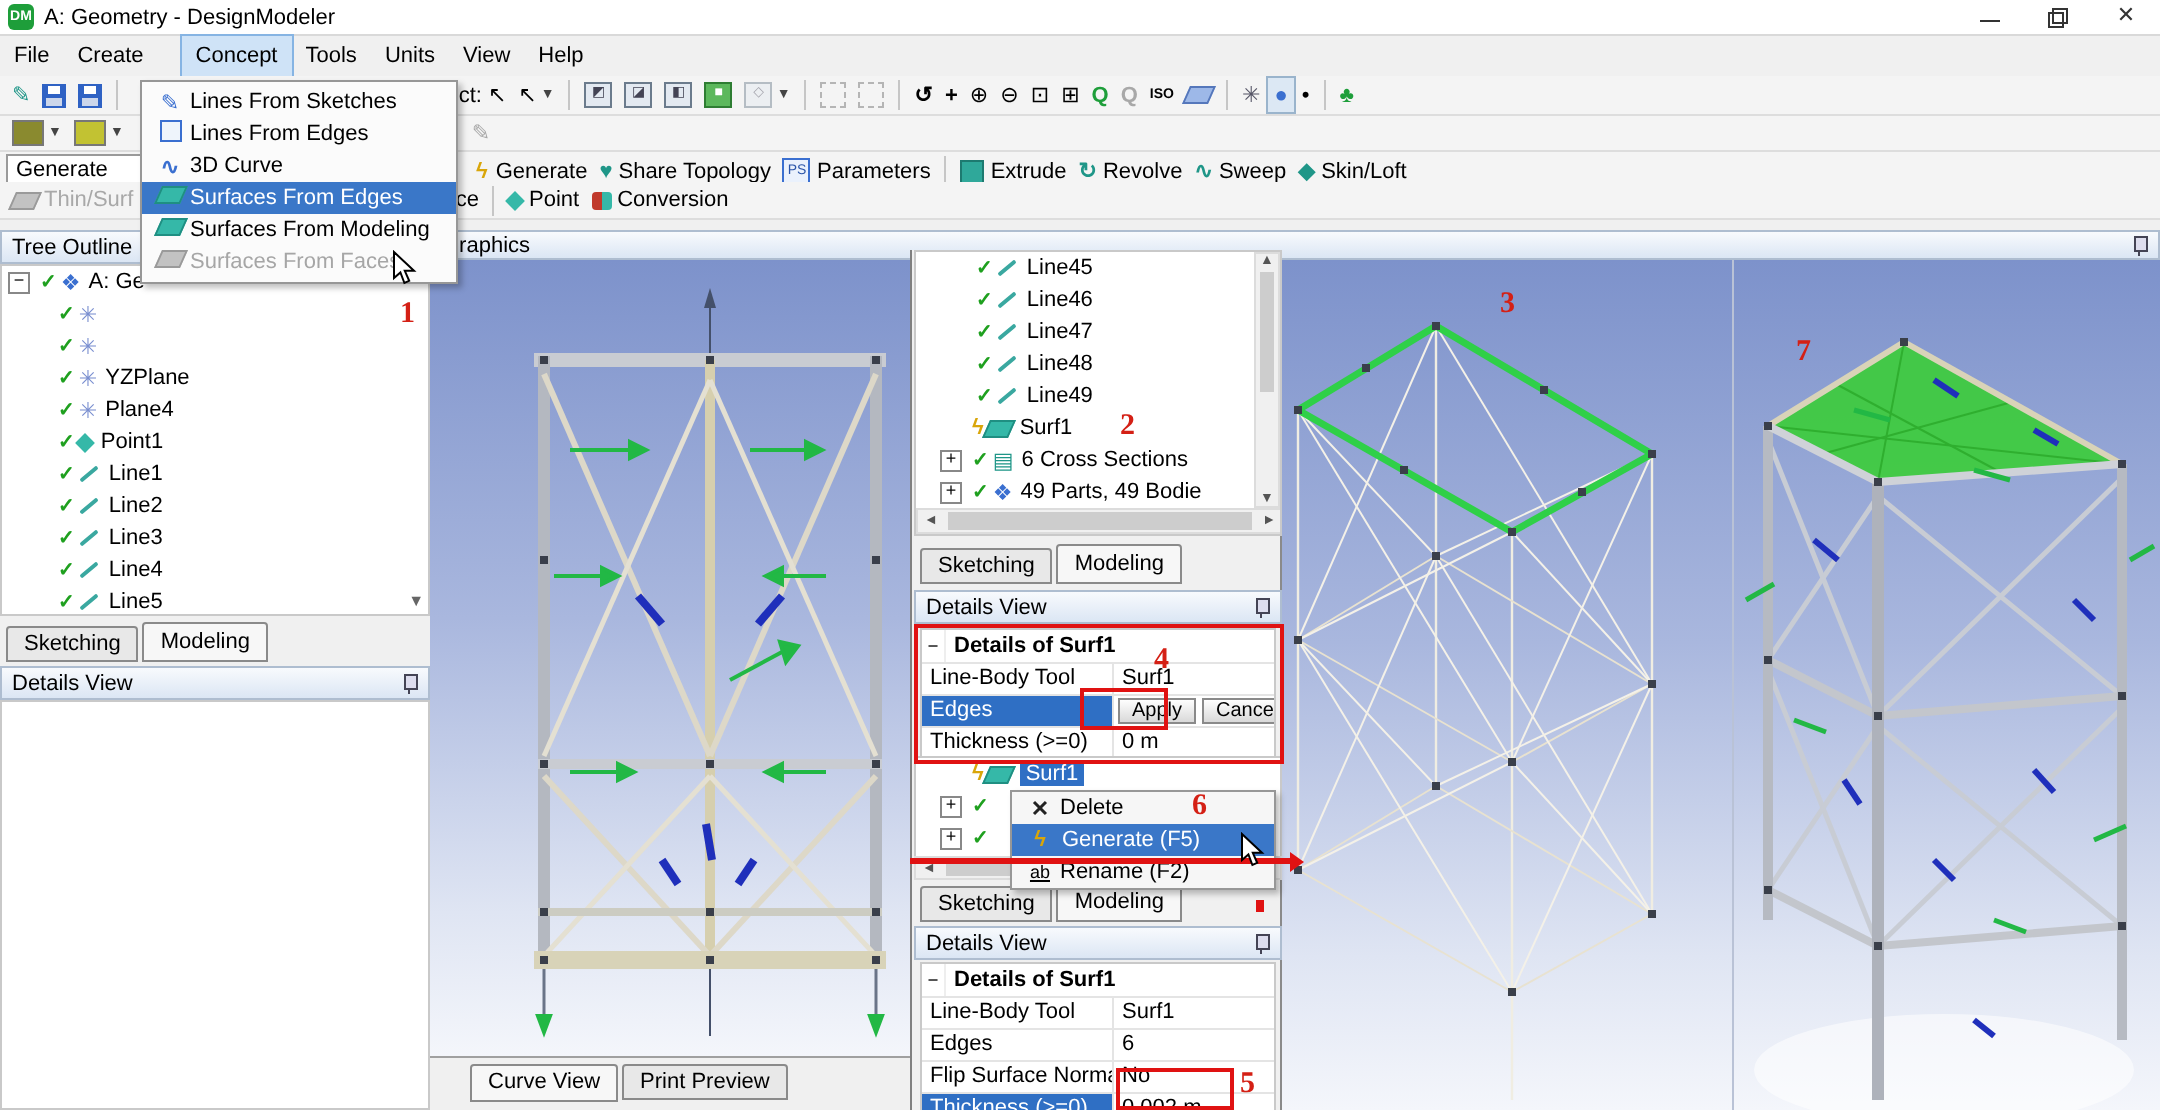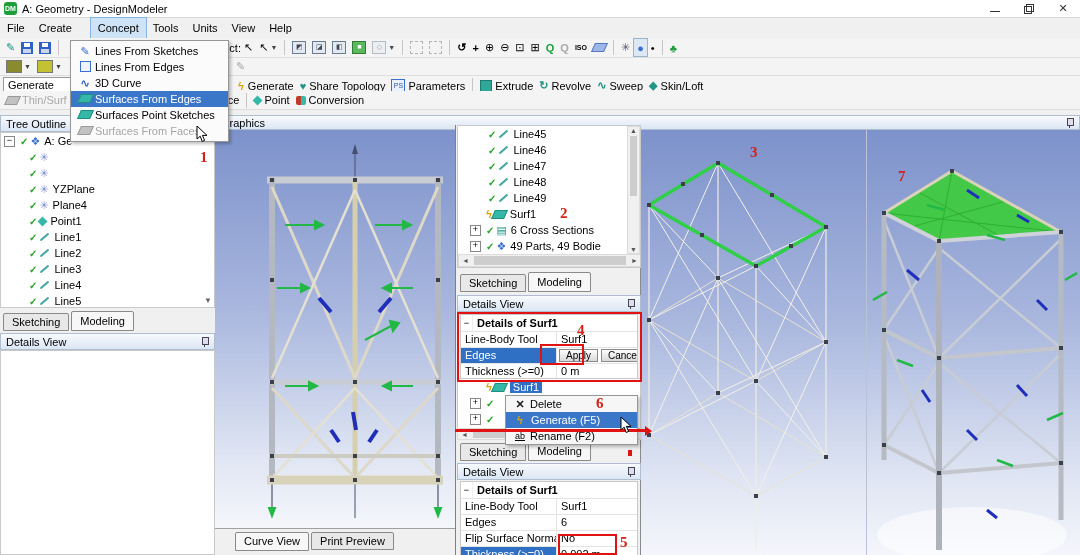--- a/index.html
+++ b/index.html
@@ -719,21 +719,21 @@
     <div class="citem">
         <span class="mic" style="color:#3a6fd0;font-weight:bold;">∿</span>
         <span>3D Curve</span>
       </div>
     <div class="citem hl">
         <span class="mic"><span class="surf-ic"></span></span>
         <span>Surfaces From Edges</span>
       </div>
     <div class="citem">
         <span class="mic"><span class="surf-ic"></span></span>
-        <span>Surfaces Point Sketches</span>
+        <span>Surfaces From Modeling</span>
       </div>
     <div class="citem dis">
         <span class="mic"><span class="surf-ic gray"></span></span>
         <span>Surfaces From Faces</span>
       </div>
   </div>
 
   <div class="redbox" style="left:457px;top:312px;width:181px;height:66px;"></div>
   <div class="redbox" style="left:540px;top:344px;width:40px;height:17px;"></div>
   <div class="redbox" style="left:558px;top:534px;width:55px;height:17px;"></div>

